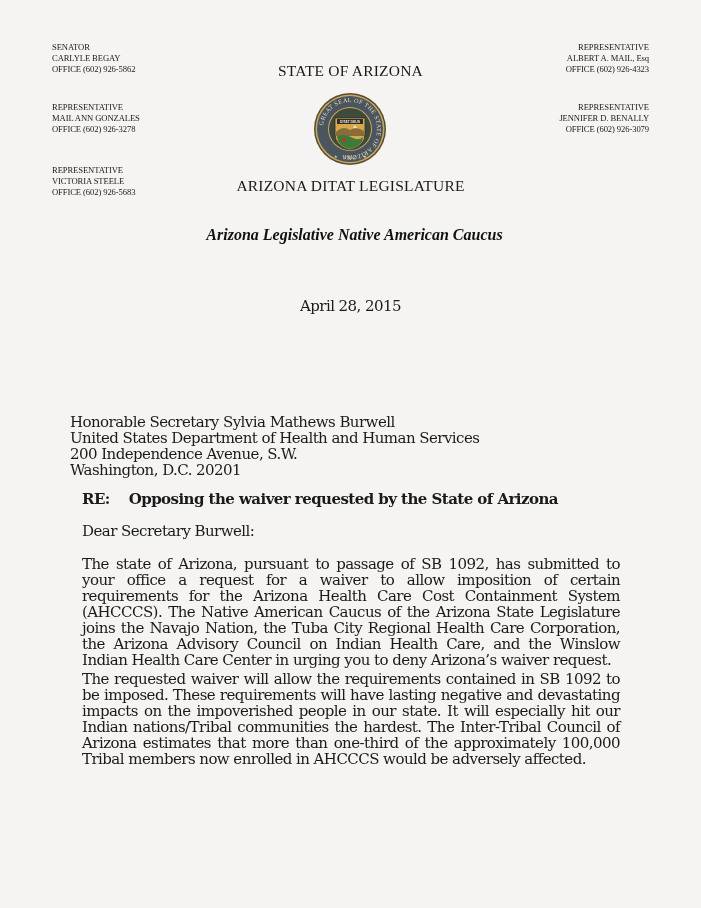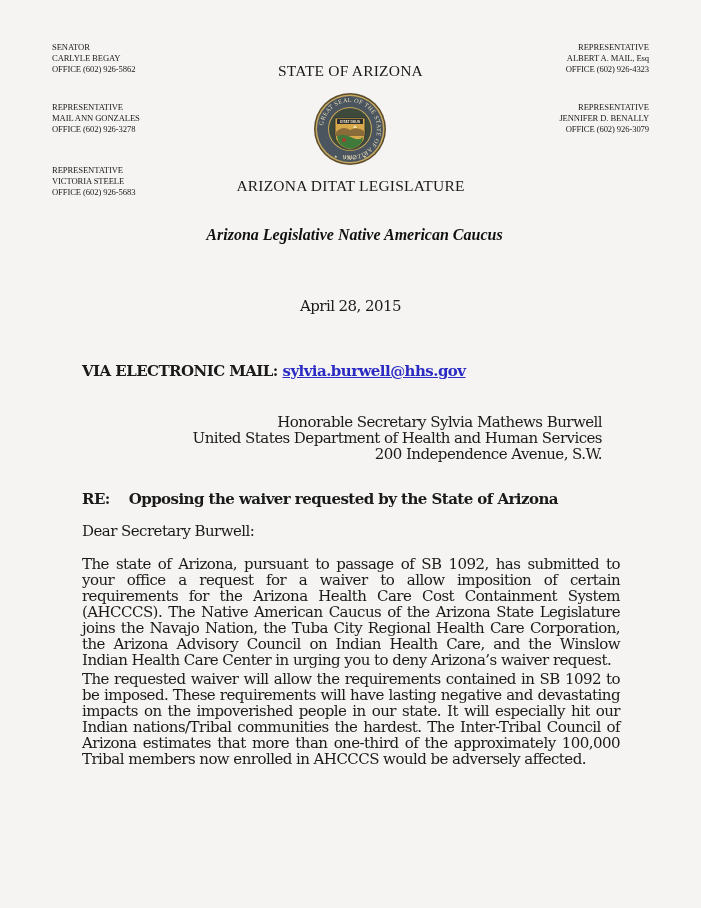--- a/index.html
+++ b/index.html
@@ -86,23 +86,22 @@
       left: 82px; top: 363px;
       font-weight: bold;
     }
     .via a {
       font-weight: bold;
       color: #2b2bc4;
       text-decoration: underline;
     }
     .address {
       position: absolute;
-      left: 82px; top: 414px;
+      left: 70px; top: 414px;
       width: 520px;
-      text-align: right;
     }
     .address div { white-space: nowrap; }
     .re-line {
       position: absolute;
       left: 82px; top: 491px;
       font-weight: bold;
       white-space: nowrap;
     }
     .re-line .re-label {
       display: inline-block;
@@ -181,29 +180,26 @@
       <text x="50" y="66" font-size="4" fill="#e8ddb8">★</text>
     </svg>
   </div>
 
   <div class="legislature-title">ARIZONA DITAT LEGISLATURE</div>
 
   <div class="caucus-title">Arizona Legislative Native American Caucus</div>
 
   <div class="date body-text">April 28, 2015</div>
 
-  <div class="via body-text">
-    <span>VIA ELECTRONIC MAIL:</span>
-    <a href="#">sylvia.burwell@hhs.gov</a>
-  </div>
 
   <div class="address body-text">
     <div>Honorable Secretary Sylvia Mathews Burwell</div>
     <div>United States Department of Health and Human Services</div>
     <div>200 Independence Avenue, S.W.</div>
+    <div>Washington, D.C. 20201</div>
   </div>
 
   <div class="re-line body-text">
     <span class="re-label">RE:</span>
     <span>Opposing the waiver requested by the State of Arizona</span>
   </div>
 
   <div class="salutation body-text">Dear Secretary Burwell:</div>
 
   <div class="para para1 body-text">The state of Arizona, pursuant to passage of SB 1092, has submitted to your office a request for a waiver to allow imposition of certain requirements for the Arizona Health Care Cost Containment System (AHCCCS). The Native American Caucus of the Arizona State Legislature joins the Navajo Nation, the Tuba City Regional Health Care Corporation, the Arizona Advisory Council on Indian Health Care, and the Winslow Indian Health Care Center in urging you to deny Arizona’s waiver request.</div>

